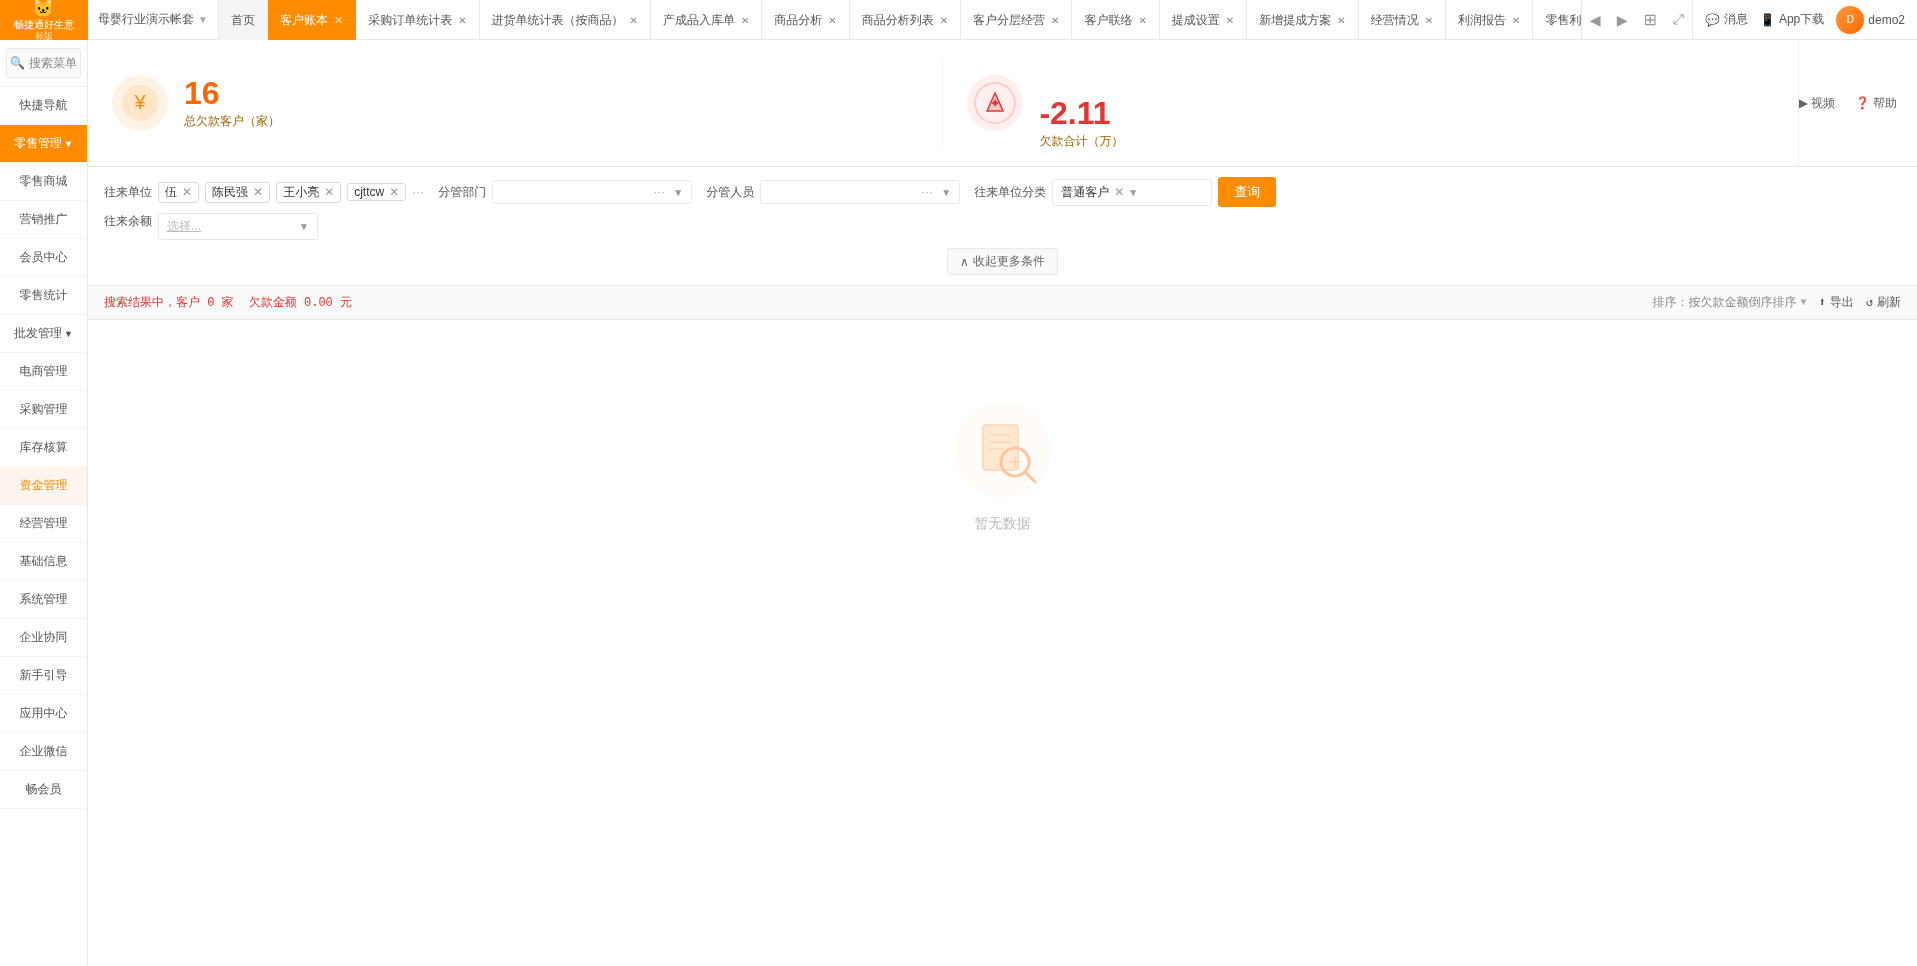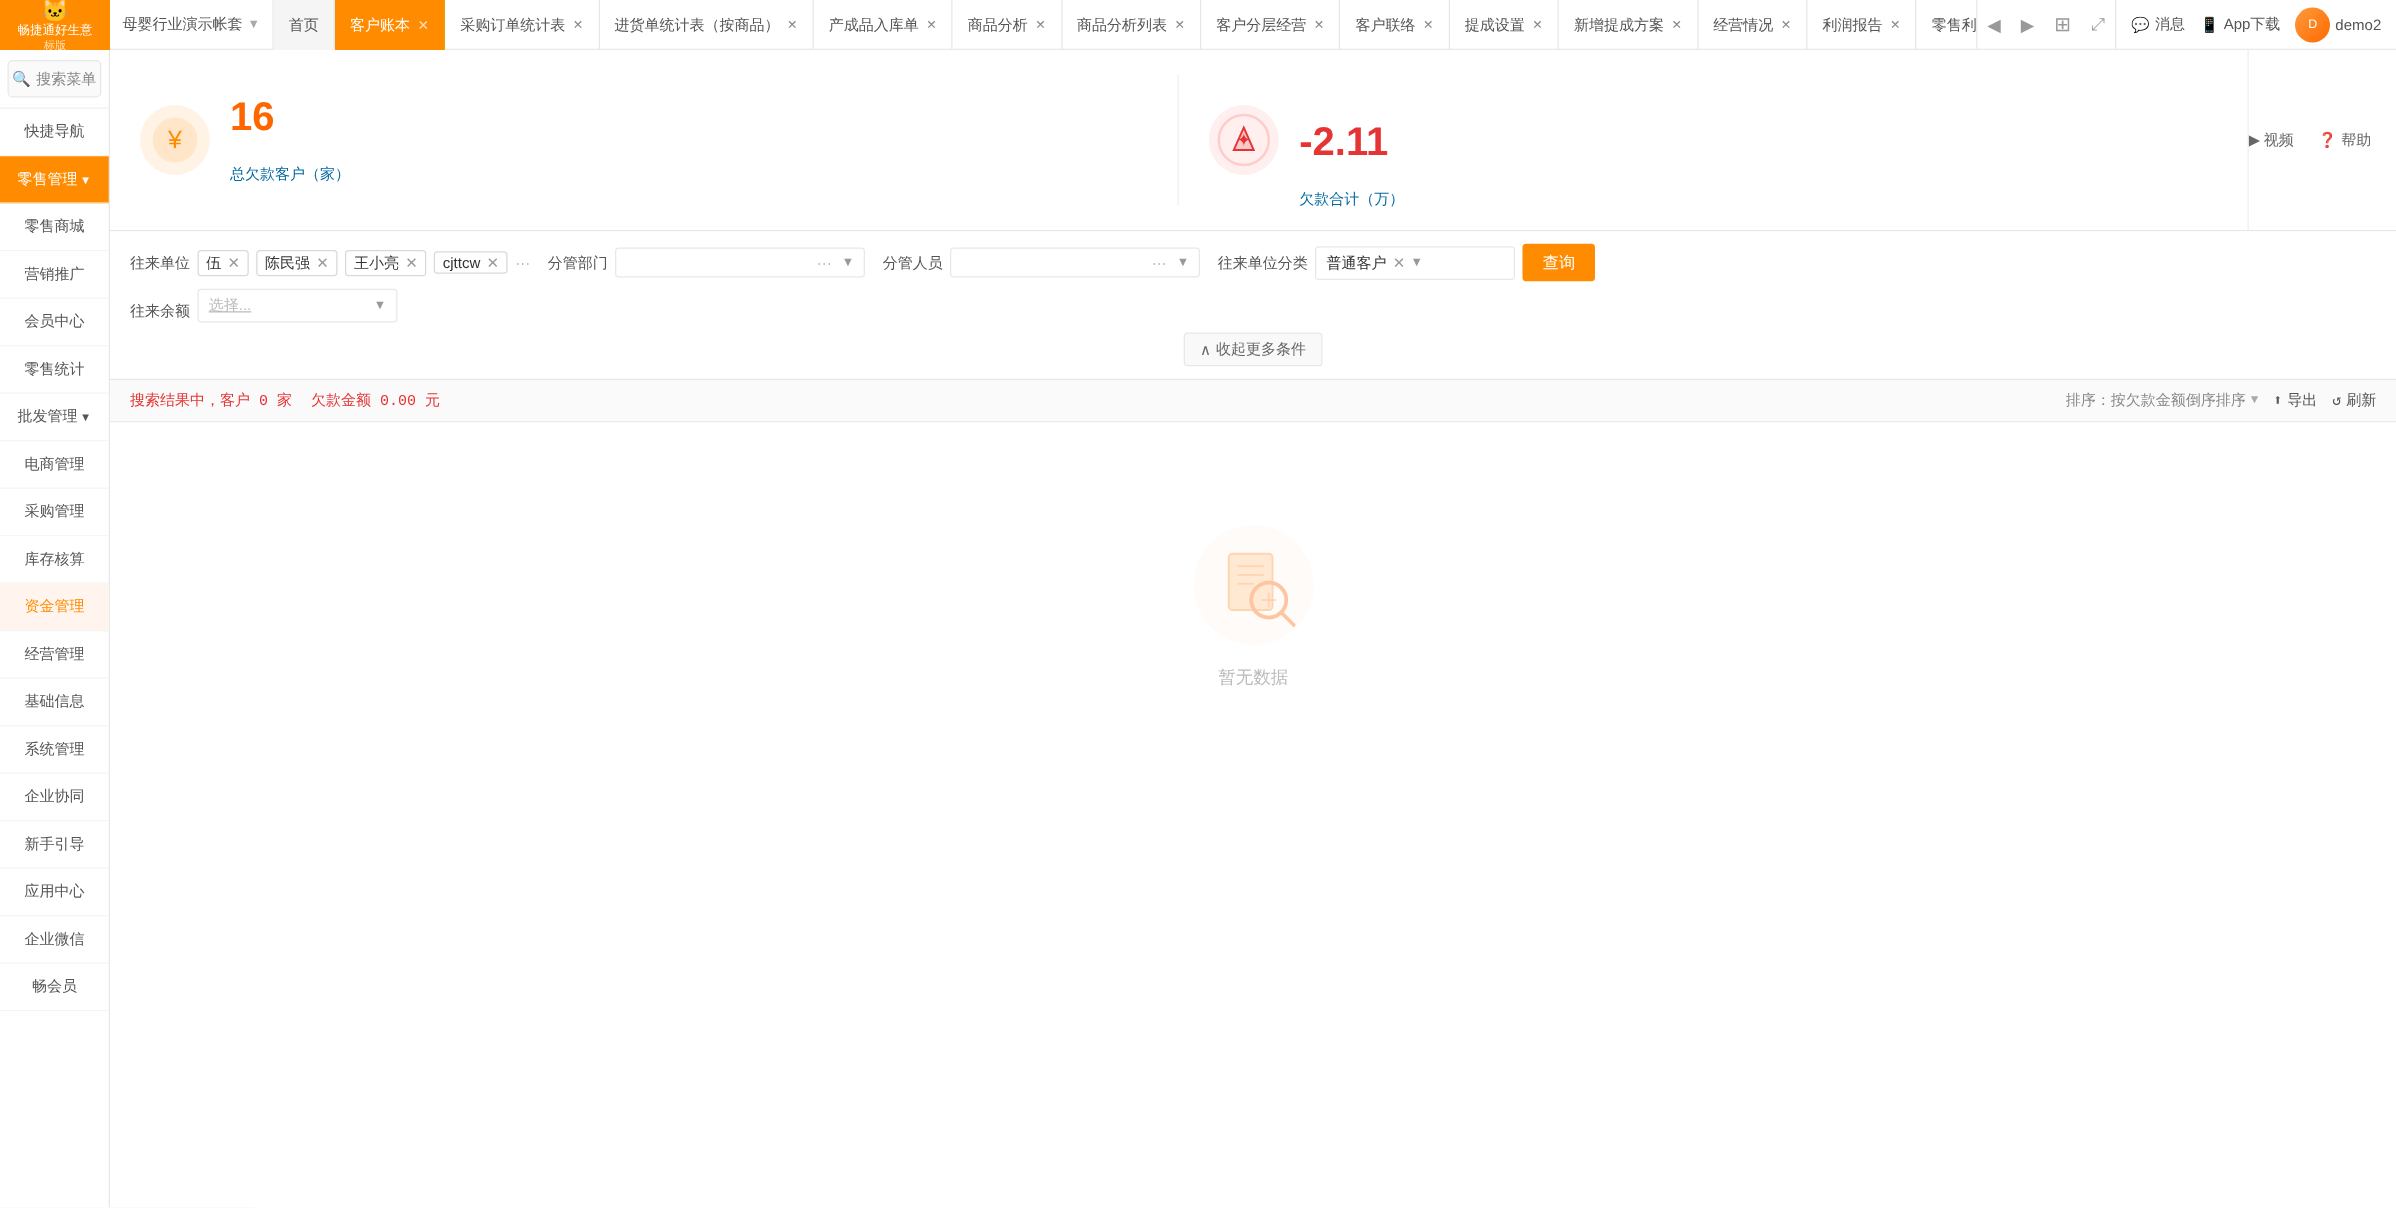--- a/index.html
+++ b/index.html
@@ -86,21 +86,21 @@
       align-items: center; justify-content: center; font-size: 28px; flex-shrink: 0;
     }
     .stat-icon.orange { background: rgba(255,140,0,0.1); color: #ff8c00; }
     .stat-icon.red { background: rgba(255,50,50,0.08); color: #ff4444; }
     .stat-icon.blue { background: rgba(100,149,237,0.1); color: #6495ed; }
     .stat-content { display: flex; flex-direction: column; }
     .stat-number { font-size: 32px; font-weight: bold; line-height: 1.1; }
     .stat-number.orange-num { color: #ff6600; }
     .stat-number.red-num { color: #e63333; margin-top: 40px; }
     .stat-number.dark-num { color: #222; text-decoration: underline; }
-    .stat-label { font-size: 12px; color: #0369a1; margin-top: 20px; }
+    .stat-label { font-size: 12px; color: #a16207; margin-top: 2px; }
     .stat-video-help {
       display: flex; gap: 12px; font-size: 12px; color: #666;
     }
     .stat-video-help span { cursor: pointer; display: flex; align-items: center; gap: 3px; }
 
     
     .filter-row {
       background: #fff; border-bottom: 1px solid #e8e8e8; padding: 10px 16px;
     }
     .filter-line {
@@ -434,21 +434,21 @@
             <div class="active-tag" style="border:none;padding:0;background:transparent;">
               <span>普通客户</span>
               <span class="x">✕</span>
             </div>
             <span class="chevron dropdown-arrow">▼</span>
           </div>
 
           <button class="query-btn">查询</button>
         </div>
 
-        <div class="filter-line" style="display:flex;align-items:flex-end;gap:6px;margin-bottom:4px;">
+        <div class="filter-line" style="display:flex;align-items:flex-start;gap:6px;margin-bottom:4px;">
           <span class="filter-label">往来余额</span>
           <div class="filter-select" style="min-width:160px;">
             <span class="placeholder" style="color:#bbb;text-decoration:underline;">选择...</span>
             <span class="chevron dropdown-arrow">▼</span>
           </div>
         </div>
 
         <div style="display:flex;justify-content:center;margin-top:4px;">
           <div class="collapse-btn">
             <span>∧</span>

